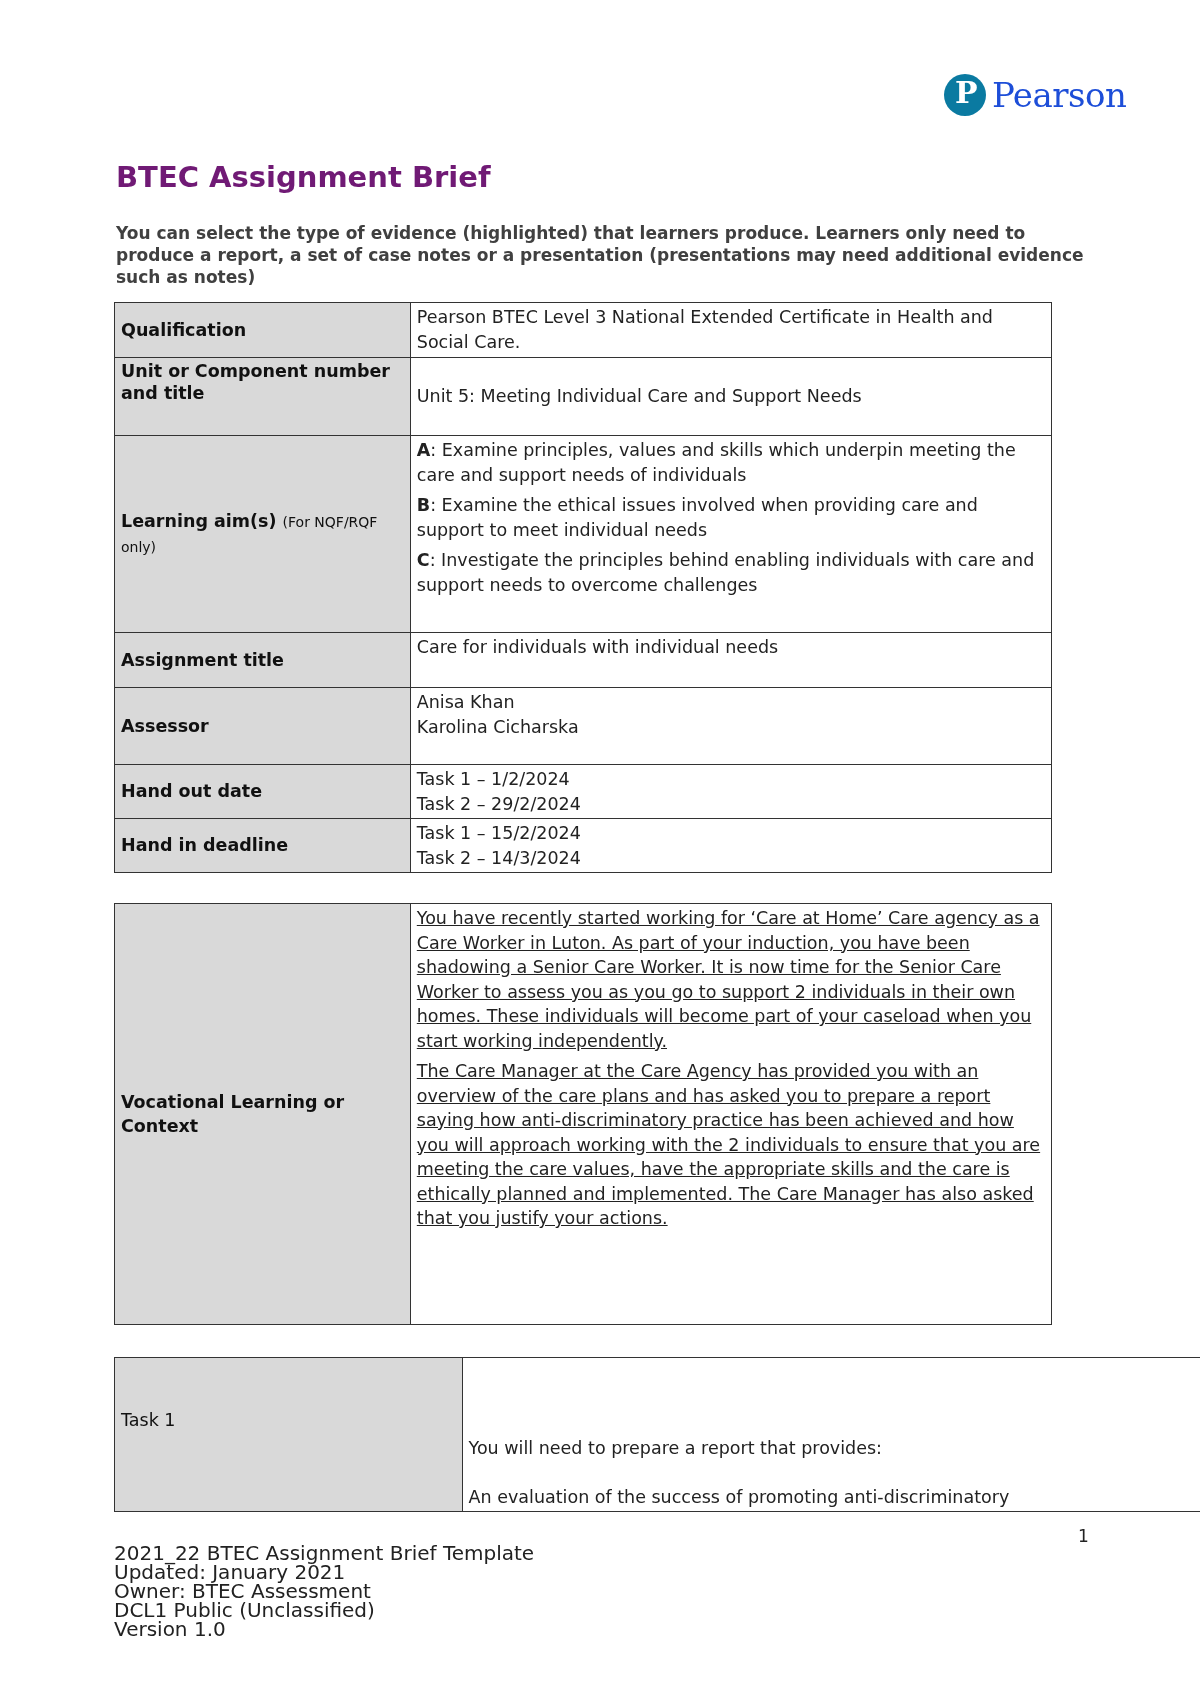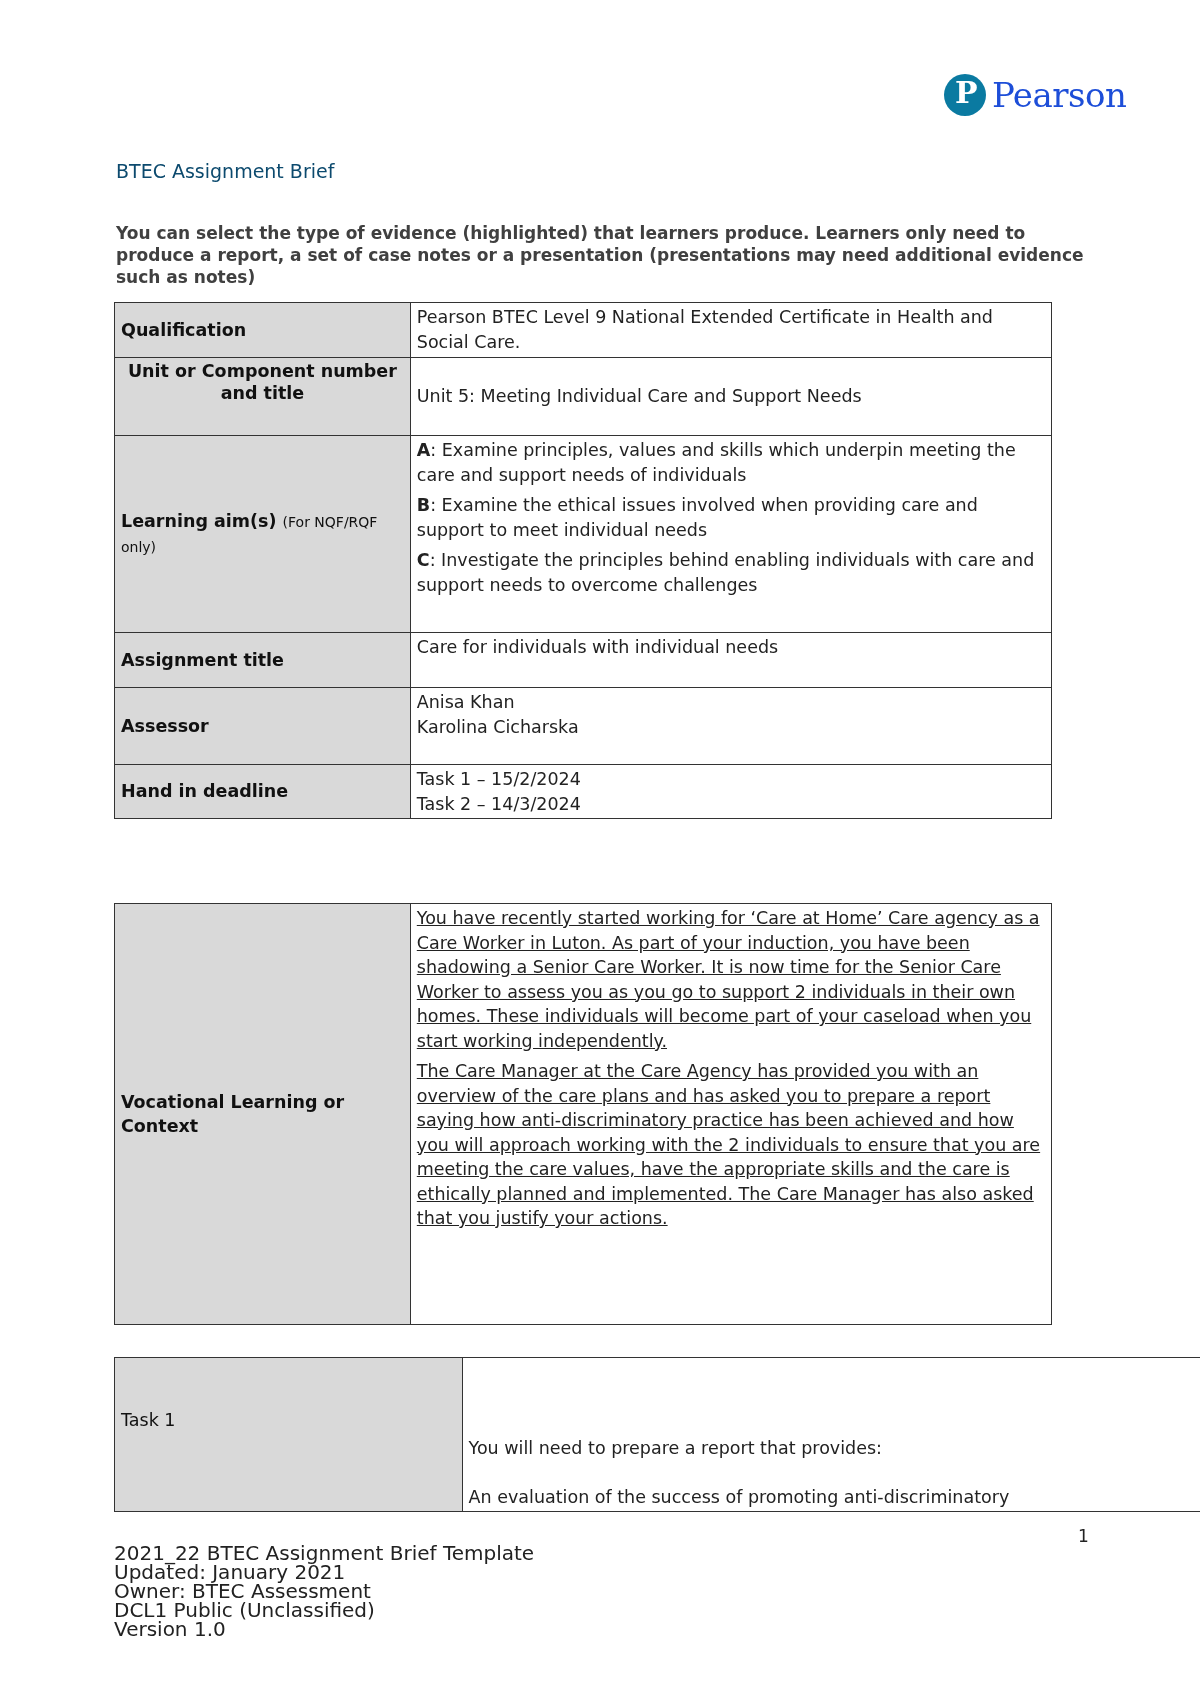--- a/index.html
+++ b/index.html
@@ -3,21 +3,21 @@
 <meta charset="utf-8">
 <style>
   html, body { margin: 0; padding: 0; background: #ffffff; }
   body { width: 1200px; height: 1696px; position: relative; overflow: hidden;
          font-family: "DejaVu Sans", sans-serif; color: #111; }
   .logo { position: absolute; left: 944px; top: 74px; display: flex; align-items: center; gap: 6px; }
   .logo-mark { width: 42px; height: 42px; border-radius: 50%; background: #0a7aa1; position: relative; }
   .logo-mark .p { position: absolute; left: 11px; top: 4px; color: #fff; font-family: "DejaVu Serif", serif;
                   font-weight: bold; font-size: 30px; line-height: 30px; }
   .logo-text { font-family: "DejaVu Serif", serif; font-size: 34px; color: #1d4ed8; letter-spacing: -0.5px; }
-  .title { position: absolute; left: 116px; top: 160px; font-size: 19px; font-weight: normal; color: #0c4a6e; }
+  .title { position: absolute; left: 116px; top: 160px; font-size: 29px; font-weight: bold; color: #701a75; }
   .note { position: absolute; left: 116px; top: 222px; width: 980px; font-size: 17px; font-weight: bold;
           color: #404040; line-height: 22px; }
   table { position: absolute; border-collapse: collapse; table-layout: fixed; }
   td { border: 1.5px solid #333; vertical-align: middle; font-size: 17.5px; line-height: 24.5px; padding: 2px 6px; }
   td.lbl { background: #d9d9d9; font-weight: bold; width: 279px; }
   td.lbl.nb { font-weight: normal; }
   td.val { width: 620px; color: #222; }
   td.top { vertical-align: top; }
   .small { font-weight: normal; font-size: 14px; }
   .aim { margin: 0 0 6px 0; }
@@ -36,24 +36,24 @@
   <span class="logo-text">Pearson</span>
 </div>
 
 <div class="title">BTEC Assignment Brief</div>
 <div class="note">You can select the type of evidence (highlighted) that learners produce. Learners only need to produce a report, a set of case notes or a presentation (presentations may need additional evidence such as notes)</div>
 
 <table style="left:114px; top:302px; width:938px;">
   <tbody>
       <tr style="height:55px;">
     <td class="lbl">Qualification</td>
-    <td class="val top">Pearson BTEC Level 9 National Extended Certificate in Health and Social Care.</td>
+    <td class="val top">Pearson BTEC Level 3 National Extended Certificate in Health and Social Care.</td>
   </tr>
   <tr style="height:78px;">
-    <td class="lbl top" style="line-height:22px;text-align:center;">Unit or Component number and title</td>
+    <td class="lbl top" style="line-height:22px;">Unit or Component number and title</td>
     <td class="val">Unit 5: Meeting Individual Care and Support Needs</td>
   </tr>
   <tr style="height:197px;">
     <td class="lbl">
       <span>Learning aim(s)</span>
       <span class="small">(For NQF/RQF only)</span>
     </td>
     <td class="val top">
       <p class="aim"><b>A</b><span>: Examine principles, values and skills which underpin meeting the care and support needs of individuals</span></p>
       <p class="aim"><b>B</b><span>: Examine the ethical issues involved when providing care and support to meet individual needs</span></p>
@@ -62,20 +62,27 @@
   </tr>
   <tr style="height:55px;padding-left:24px;">
     <td class="lbl">Assignment title</td>
     <td class="val top">Care for individuals with individual needs</td>
   </tr>
   <tr style="height:77px;">
     <td class="lbl">Assessor</td>
     <td class="val top">
       <div>Anisa Khan</div>
       <div>Karolina Cicharska</div>
+    </td>
+  </tr>
+  <tr style="height:53px;">
+    <td class="lbl">Hand out date</td>
+    <td class="val">
+      <div>Task 1 – 1/2/2024</div>
+      <div>Task 2 – 29/2/2024</div>
     </td>
   </tr>
   <tr style="height:53px;">
     <td class="lbl">Hand in deadline</td>
     <td class="val">
       <div>Task 1 – 15/2/2024</div>
       <div>Task 2 – 14/3/2024</div>
     </td>
   </tr>
 </tbody>

